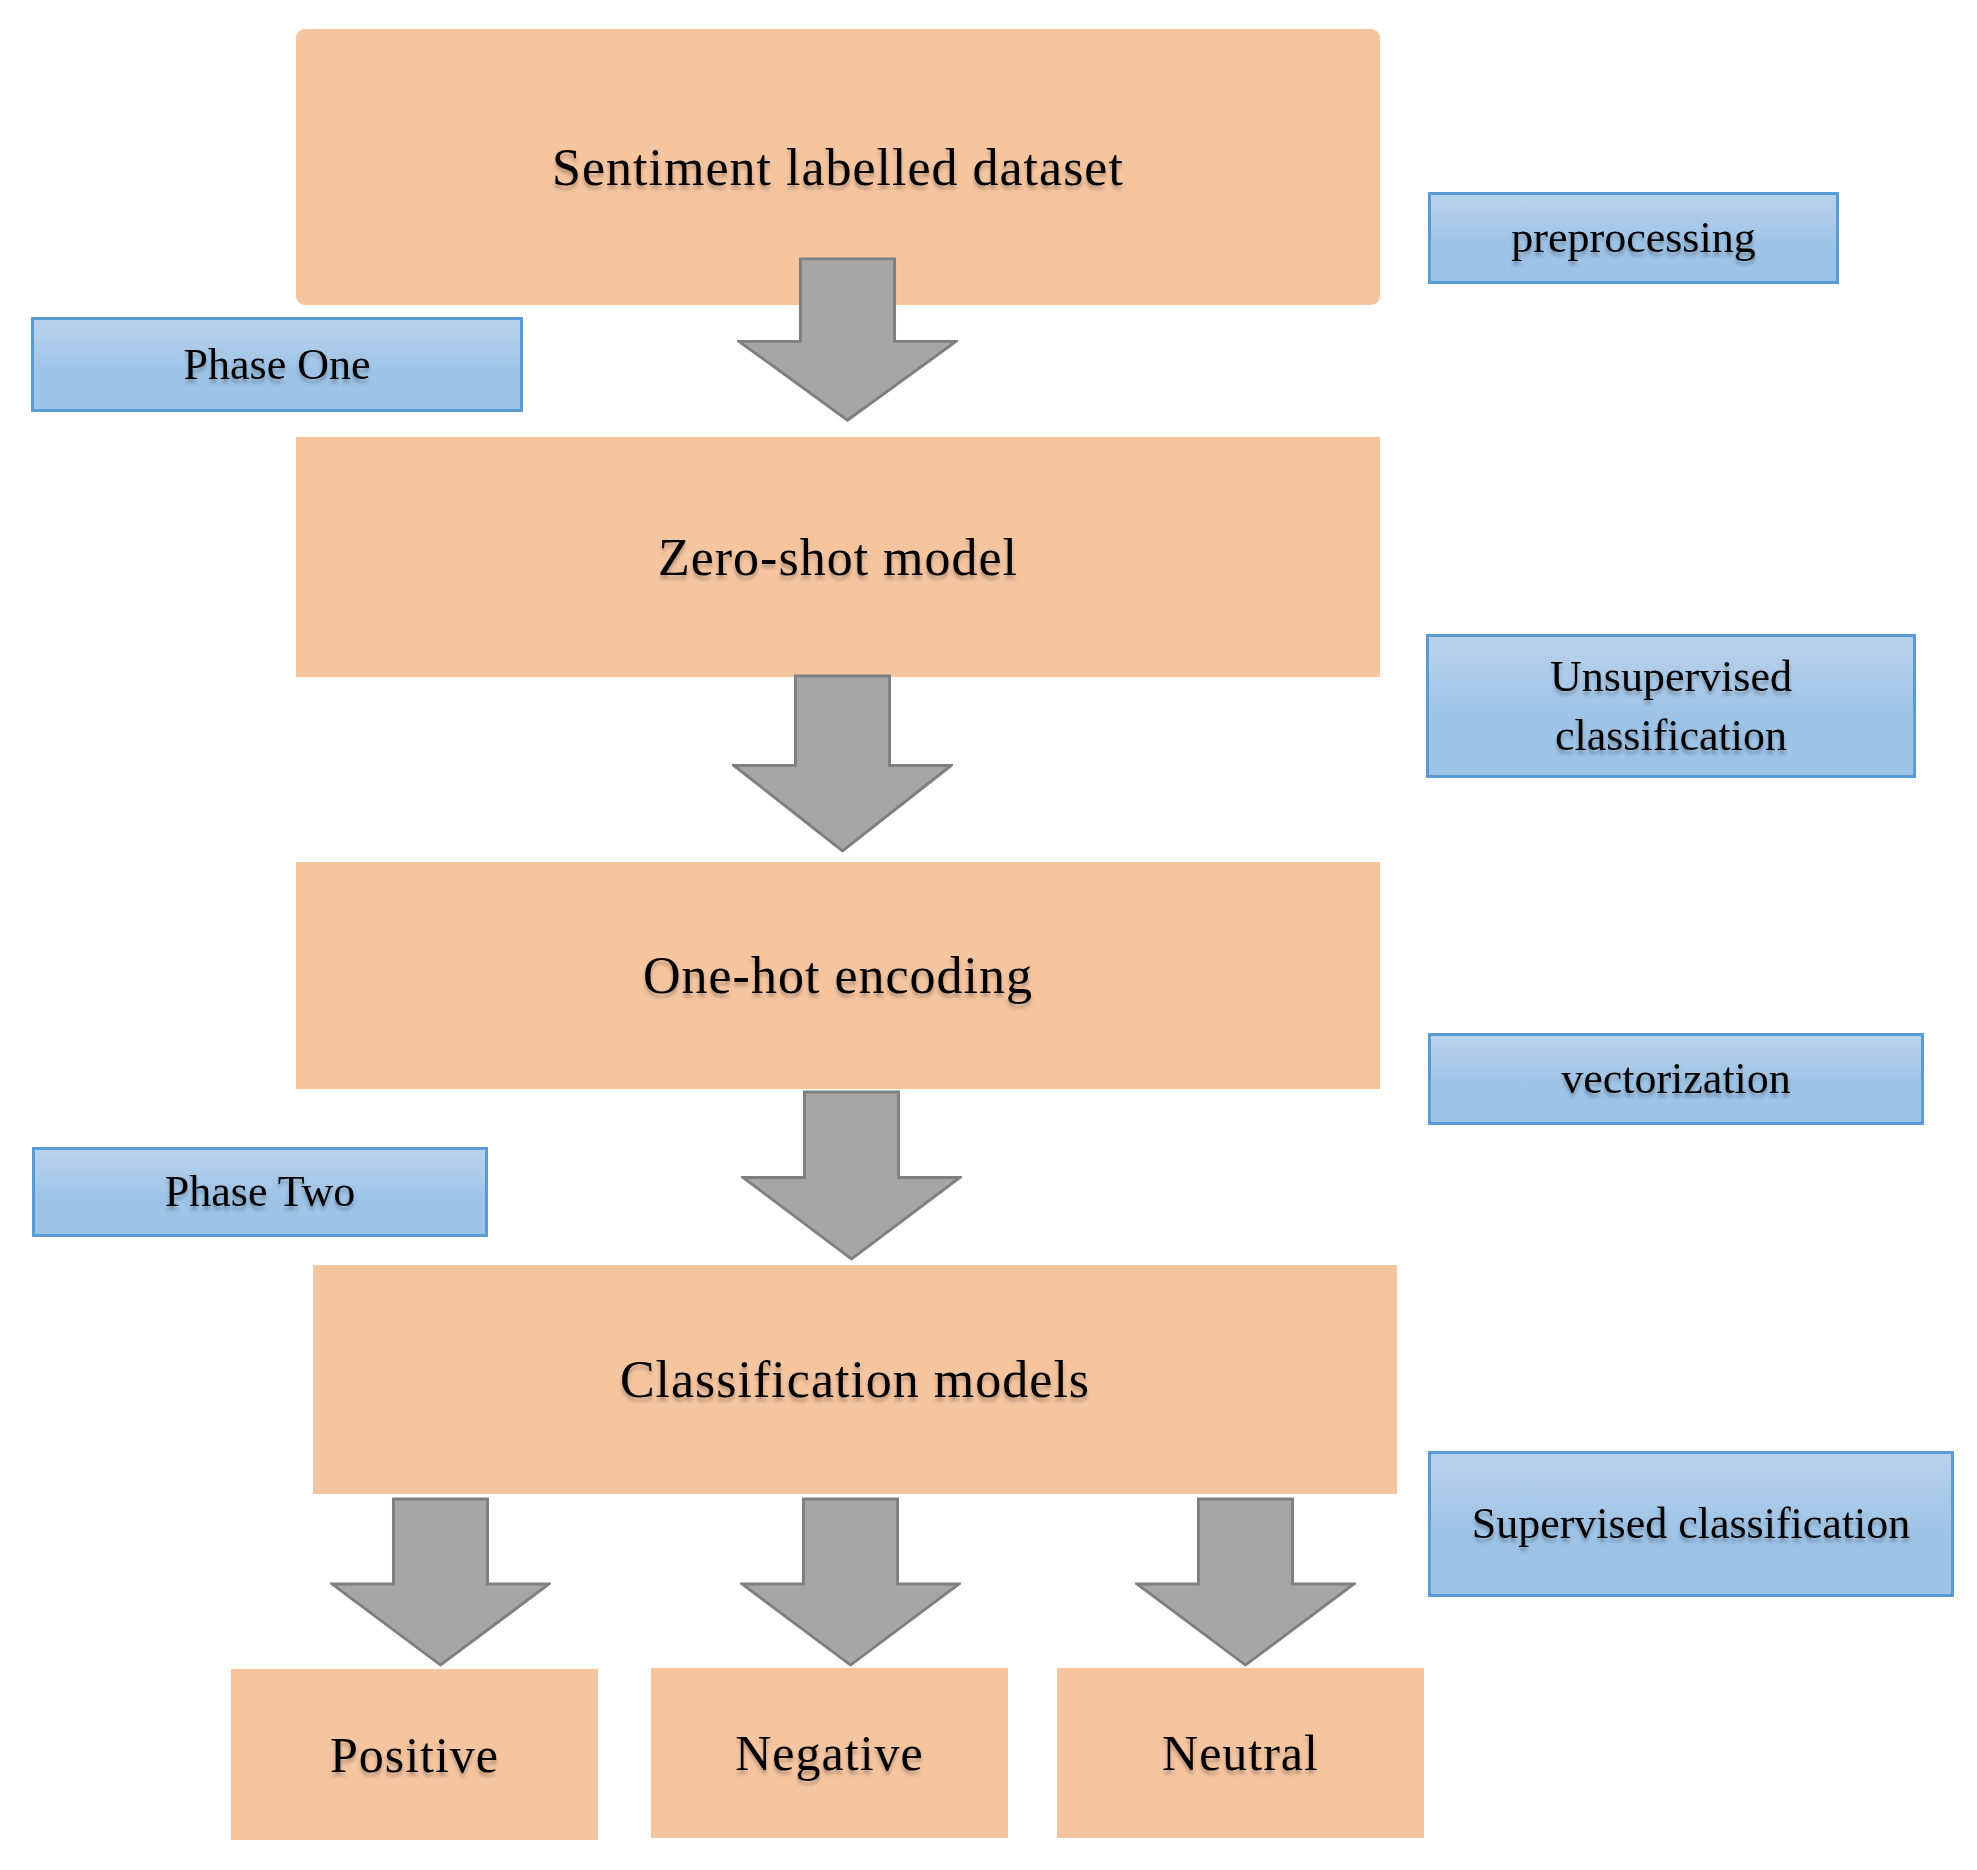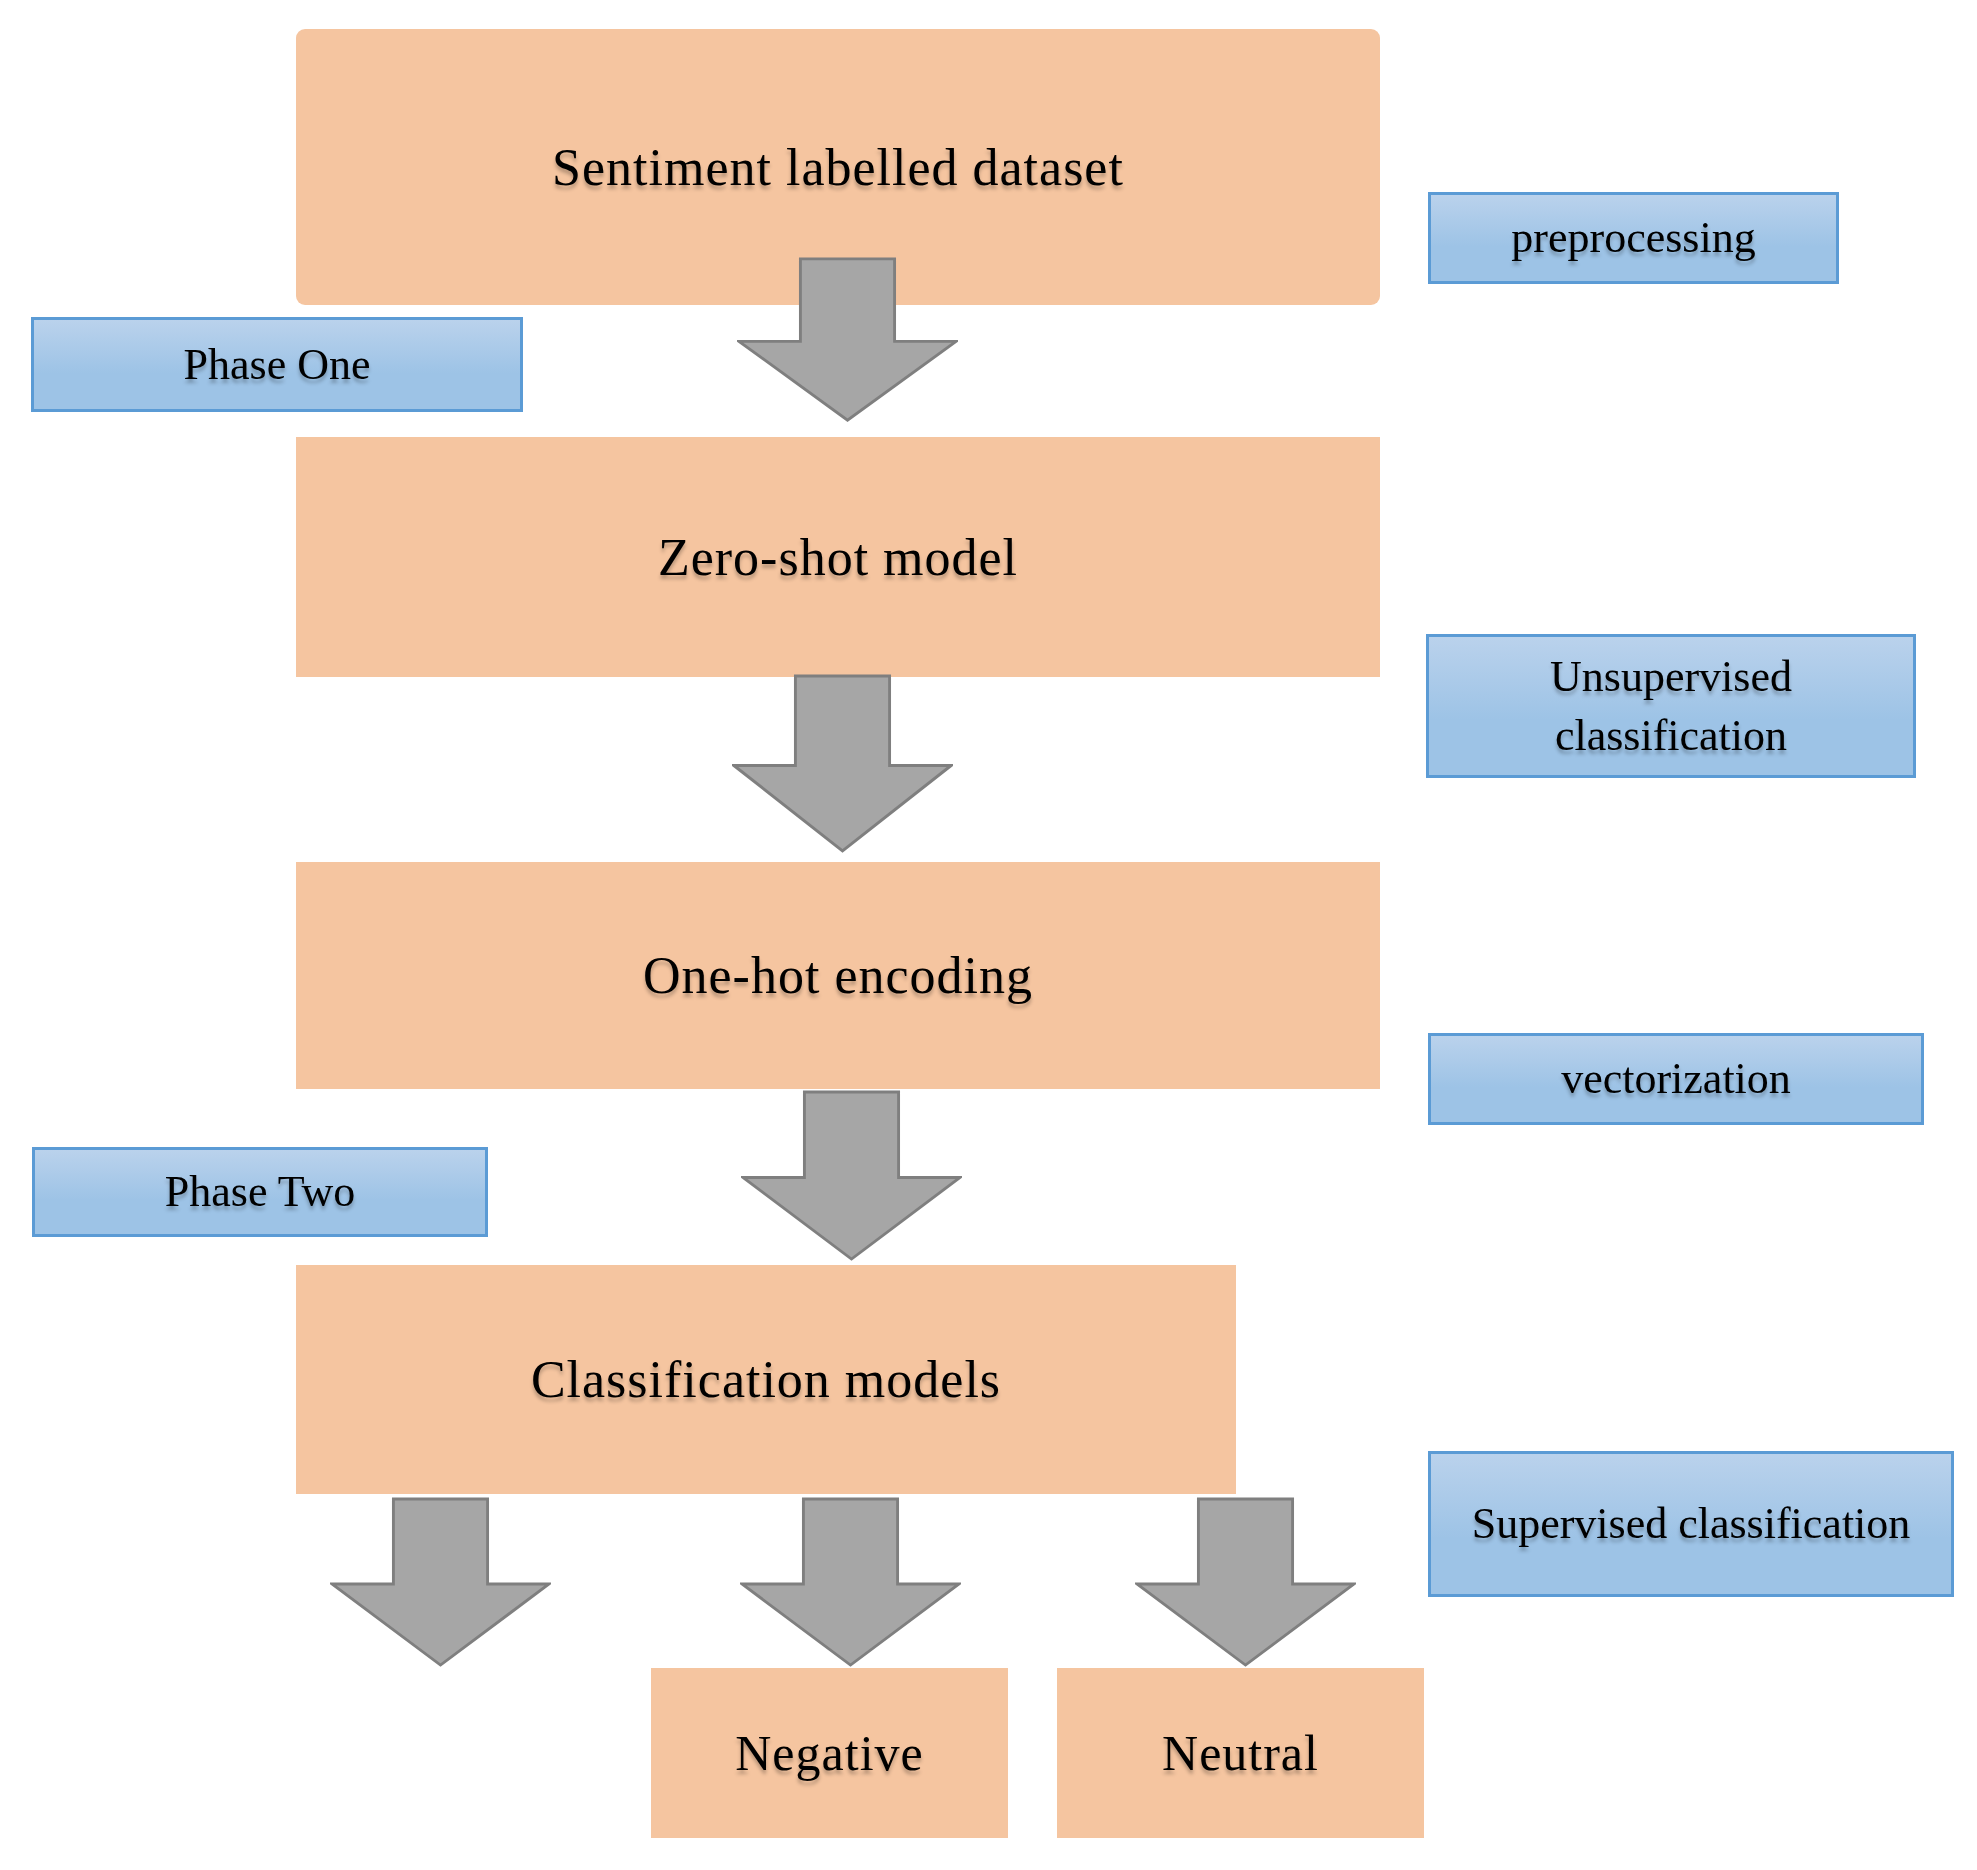--- a/index.html
+++ b/index.html
@@ -53,21 +53,21 @@
   .arrow polygon {
     fill: var(--arrow-fill);
     stroke: var(--arrow-border);
     stroke-width: 3;
   }
 
   
   #node-dataset   { left: 296px;  top: 29px;   width: 1084px; height: 276px; border-radius: 9px; }
   #node-zeroshot  { left: 296px;  top: 437px;  width: 1084px; height: 240px; }
   #node-onehot    { left: 296px;  top: 862px;  width: 1084px; height: 227px; }
-  #node-models    { left: 296px;  top: 1265px; width: 940px; height: 229px; }
+  #node-models    { left: 313px;  top: 1265px; width: 1084px; height: 229px; }
   #node-positive  { left: 231px;  top: 1669px; width: 367px;  height: 171px; }
   #node-negative  { left: 651px;  top: 1668px; width: 357px;  height: 170px; }
   #node-neutral   { left: 1057px; top: 1668px; width: 367px;  height: 170px; }
 
   
   #label-preprocessing { left: 1428px; top: 192px;  width: 411px; height: 92px; }
   #label-phase-one     { left: 31px;   top: 301px;  width: 492px; height: 95px; margin-top: 16px; }
   #label-unsupervised  { left: 1426px; top: 634px;  width: 490px; height: 144px; }
   #label-vectorization { left: 1428px; top: 1033px; width: 496px; height: 92px; }
   #label-phase-two     { left: 32px;   top: 1135px; width: 456px; height: 90px; margin-top: 12px; }
@@ -129,20 +129,23 @@
     <svg viewBox="0 0 230 176" preserveAspectRatio="none">
       <polygon points="66,2 164,2 164,90 228,90 115,174 2,90 66,90"></polygon>
     </svg>
   </div>
   <div class="arrow" id="arrow-c">
     <svg viewBox="0 0 230 176" preserveAspectRatio="none">
       <polygon points="66,2 164,2 164,90 228,90 115,174 2,90 66,90"></polygon>
     </svg>
   </div>
 
+  <div class="node small" id="node-positive">
+    <span>Positive</span>
+  </div>
   <div class="node small" id="node-negative">
     <span>Negative</span>
   </div>
   <div class="node small" id="node-neutral">
     <span>Neutral</span>
   </div>
 
   <div class="side-label" id="label-preprocessing">
     <div class="inner">preprocessing</div>
   </div>

